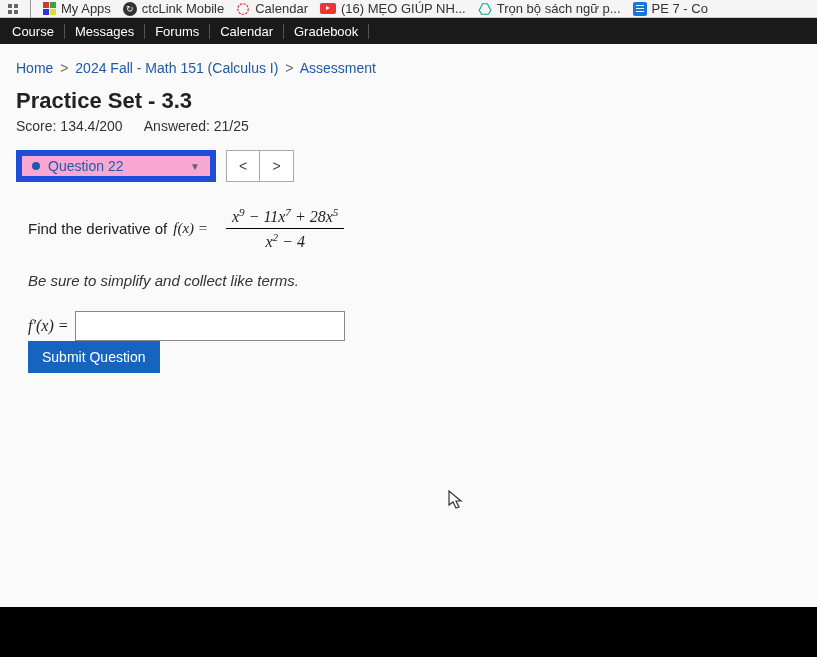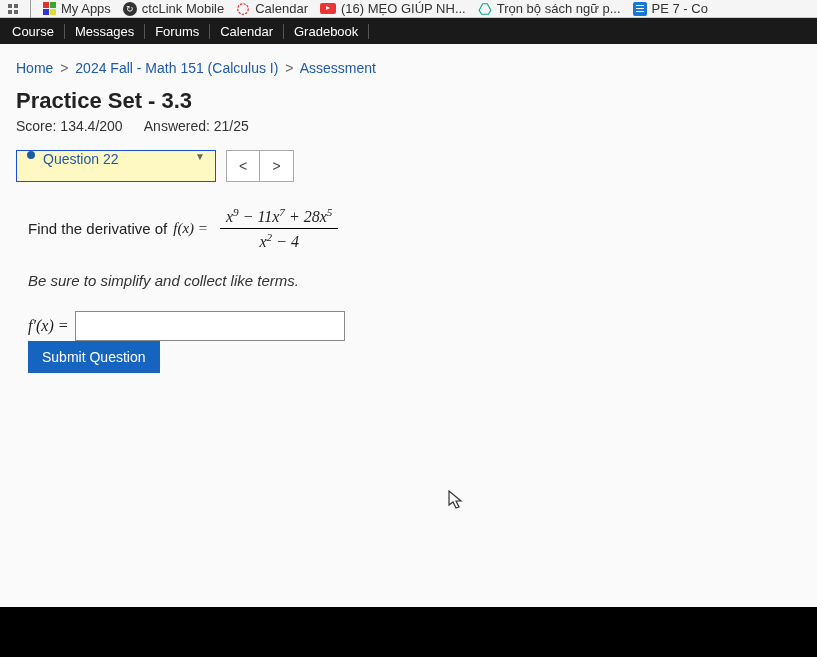--- a/index.html
+++ b/index.html
@@ -83,25 +83,26 @@
 .title { font-size: 22px; font-weight: bold; color: #222; padding: 6px 16px 4px; }
 .scoreline { font-size: 14px; color: #333; padding: 0 16px 16px; }
 .scoreline span { margin-right: 18px; }
 
 .qrow {
   display: flex;
   gap: 10px;
   padding: 0 16px 22px;
 }
 .qdrop {
-  border: 1px solid #1d4ed8;
-  background: #fef9c3;
+  border: 6px solid #1d4ed8;
+  background: #f9a8d4;
   width: 200px;
   height: 32px;
   display: flex;
+  align-items: center;
   padding: 0 10px;
   font-size: 14px;
   color: #1e5aa8;
   cursor: pointer;
   position: relative;
 }
 .qdrop::before {
   content: '';
   width: 8px; height: 8px; border-radius: 50%;
   background: #1e5aa8;
@@ -128,21 +129,21 @@
   display: flex;
   align-items: center;
   gap: 6px;
   margin-bottom: 18px;
 }
 .frac {
   display: inline-flex;
   flex-direction: column;
   align-items: center;
   font-family: "Times New Roman", serif;
-  margin-left: 6px;
+  margin-left: 12px;
 }
 .frac .num, .frac .den { padding: 2px 6px; font-size: 16px; }
 .frac .bar { width: 100%; height: 1px; background: #000; }
 .mathit { font-family: "Times New Roman", serif; font-style: italic; }
 sup { font-size: 0.7em; }
 
 .hint { font-style: italic; color: #333; margin-bottom: 22px; }
 
 .ansrow {
   display: flex;

